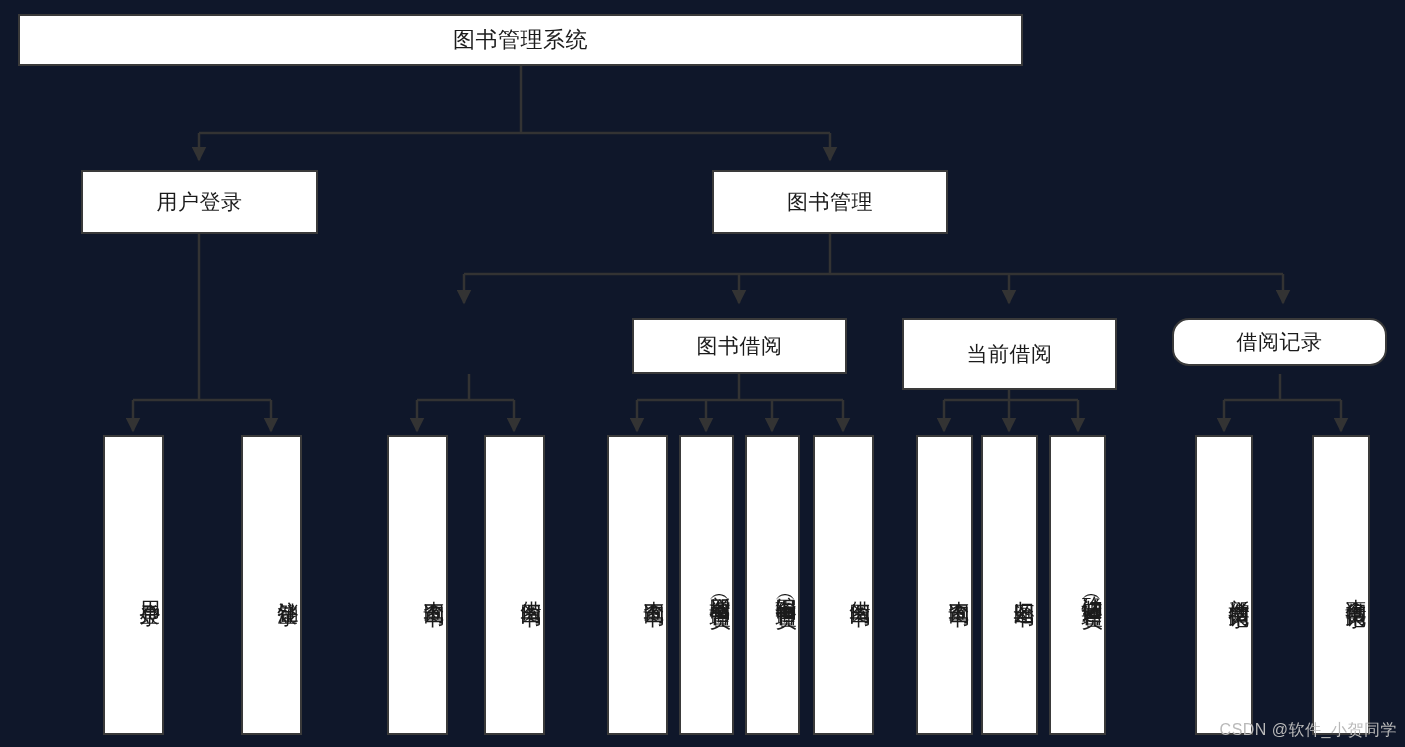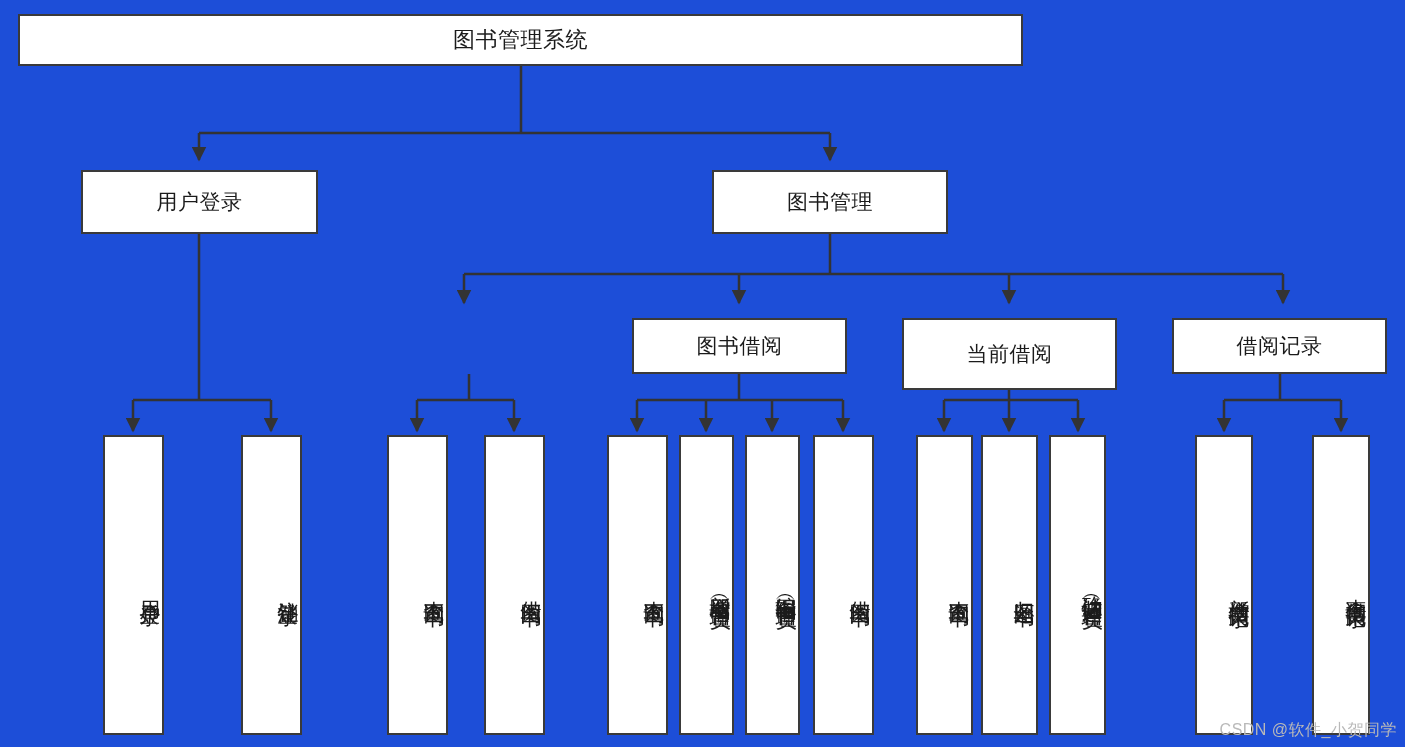--- a/index.html
+++ b/index.html
@@ -8,21 +8,21 @@
     padding: 0;
     background: #ffffff;
   }
   body {
     font-family: "Liberation Sans", "DejaVu Sans", sans-serif;
   }
   #canvas {
     position: relative;
     width: 1405px;
     height: 747px;
-    background: #1d4ed8;
+    background: #0f172a;
     overflow: hidden;
   }
   #edges {
     position: absolute;
     left: 0; top: 0;
     width: 1405px;
     height: 747px;
     pointer-events: none;
   }
   .node {
@@ -122,21 +122,21 @@
     </g>
   </svg>
 
   <div class="node h root" style="left:18px; top:14px; width:1005px; height:52px;">图书管理系统</div>
 
   <div class="node h" style="left:81px; top:170px; width:237px; height:64px;">用户登录</div>
   <div class="node h" style="left:712px; top:170px; width:236px; height:64px;">图书管理</div>
 
   <div class="node h" style="left:632px; top:318px; width:215px; height:56px;">图书借阅</div>
   <div class="node h" style="left:902px; top:318px; width:215px; height:72px;">当前借阅</div>
-  <div class="node h" style="left:1172px; top:318px; width:215px; height:56px;">借阅记录</div>
+  <div class="node h" style="left:1172px; top:318px; width:215px; height:48px;border-radius:17px;">借阅记录</div>
 
   <div class="node v" style="left:103px; top:435px; width:61px; height:300px;">用户登录</div>
   <div class="node v" style="left:241px; top:435px; width:61px; height:300px;">注销登录</div>
 
   <div class="node v" style="left:387px; top:435px; width:61px; height:300px;">查询图书</div>
   <div class="node v" style="left:484px; top:435px; width:61px; height:300px;">借阅图书</div>
 
   <div class="node v" style="left:607px; top:435px; width:61px; height:300px;">查询图书</div>
   <div class="node v tall" style="left:679px; top:435px; width:55px; height:300px;">新增图书（管理员）</div>
   <div class="node v tall" style="left:745px; top:435px; width:55px; height:300px;">编辑图书（管理员）</div>

